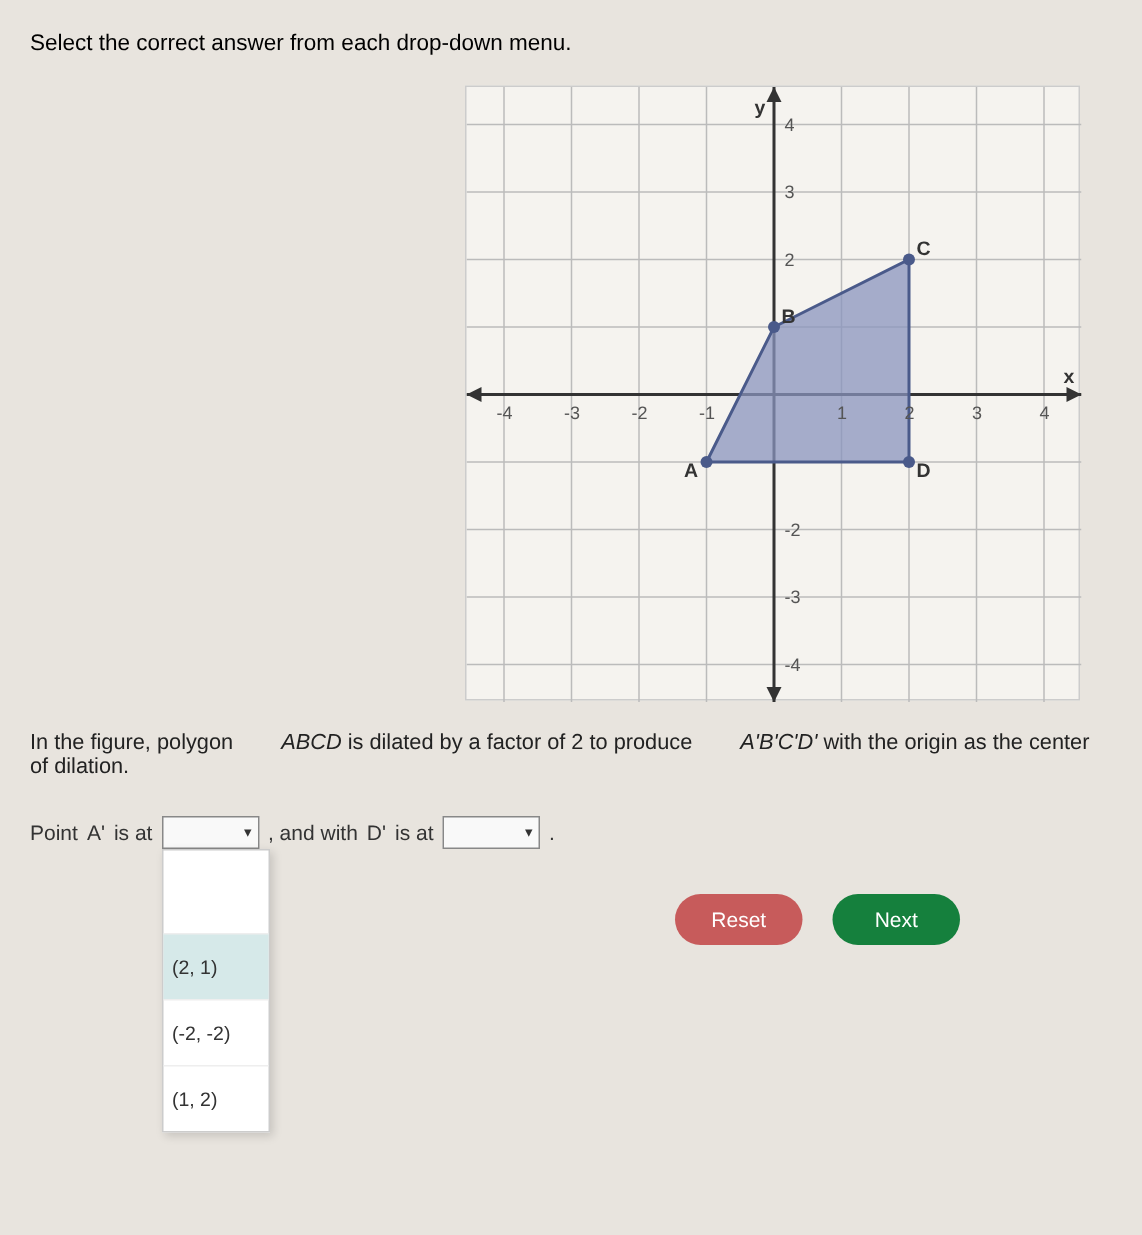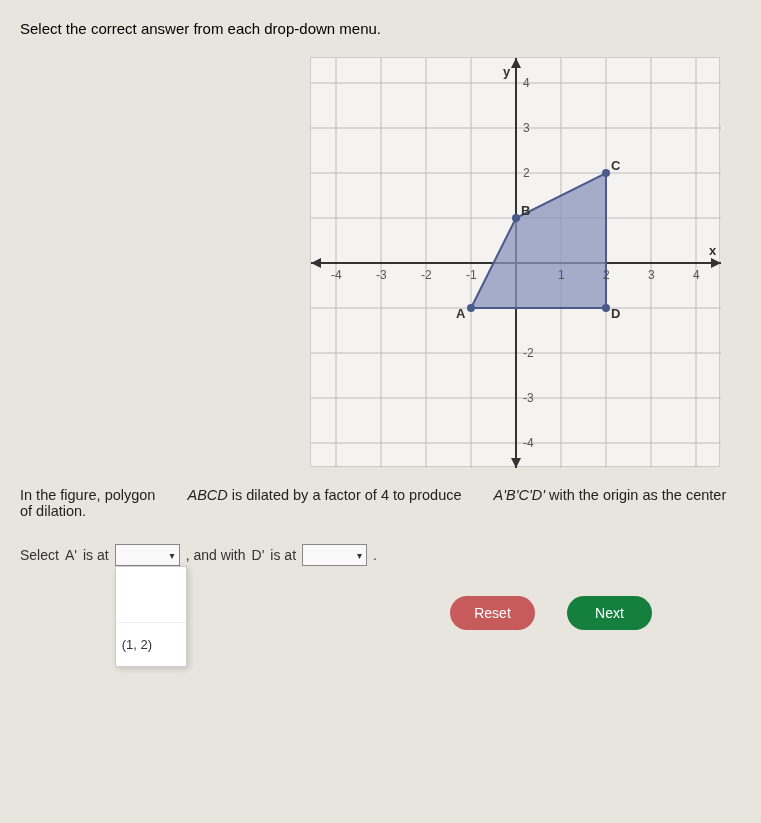--- a/index.html
+++ b/index.html
@@ -79,21 +79,21 @@
     font-size: 13px;
     color: #333;
     border-top: 1px solid #eee;
     cursor: pointer;
   }
   .dropdown-option.hover {
     background: #d6e9e9;
   }
   .buttons-row {
     display: flex;
-    gap: 32px;
+    gap: 20px;
     margin-left: 430px;
     margin-top: 30px;
   }
   .btn {
     width: 85px;
     height: 34px;
     border-radius: 17px;
     border: none;
     color: #fff;
     font-size: 14px;
@@ -189,34 +189,36 @@
   <div class="tick-label" style="left:212px; top:333px;">-3</div>
   <div class="tick-label" style="left:212px; top:378px;">-4</div>
   
   <div class="point-label" style="left:145px; top:248px;">A</div>
   <div class="point-label" style="left:210px; top:145px;">B</div>
   <div class="point-label" style="left:300px; top:100px;">C</div>
   <div class="point-label" style="left:300px; top:248px;">D</div>
 </div>
 
 <div class="question-text">
-  <span>In the figure, polygon </span><span class="ital">ABCD</span><span> is dilated by a factor of 4 to produce </span><span class="ital">A'B'C'D'</span><span> with the origin as the center of dilation.</span>
+  <span>In the figure, polygon </span><span class="ital">ABCD</span><span> is dilated by a factor of 2 to produce </span><span class="ital">A'B'C'D'</span><span> with the origin as the center of dilation.</span>
 </div>
 
 <div class="answer-row">
-  <span>Select </span>
+  <span>Point </span>
   <span class="ital">A'</span>
   <span> is at </span>
 
   <span class="dropdown-open-wrap">
     <span class="dropdown-open-trigger">
       <span class="chevron">▾</span>
     </span>
     <div class="dropdown-panel">
       <div class="dropdown-blank"></div>
+      <div class="dropdown-option hover">(2, 1)</div>
+      <div class="dropdown-option">(-2, -2)</div>
       <div class="dropdown-option">(1, 2)</div>
     </div>
   </span>
 
   <span> , and with </span>
   <span class="ital">D'</span>
   <span> is at </span>
 
   <span class="dropdown-closed">
     <span class="chevron">▾</span>

